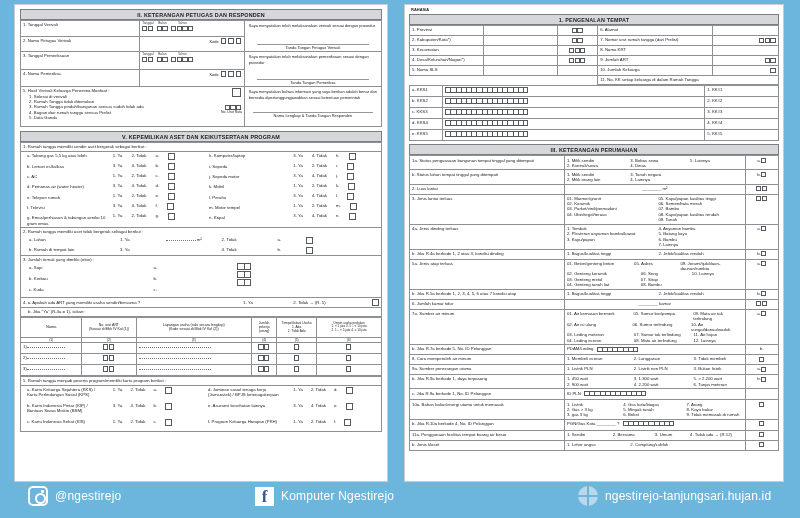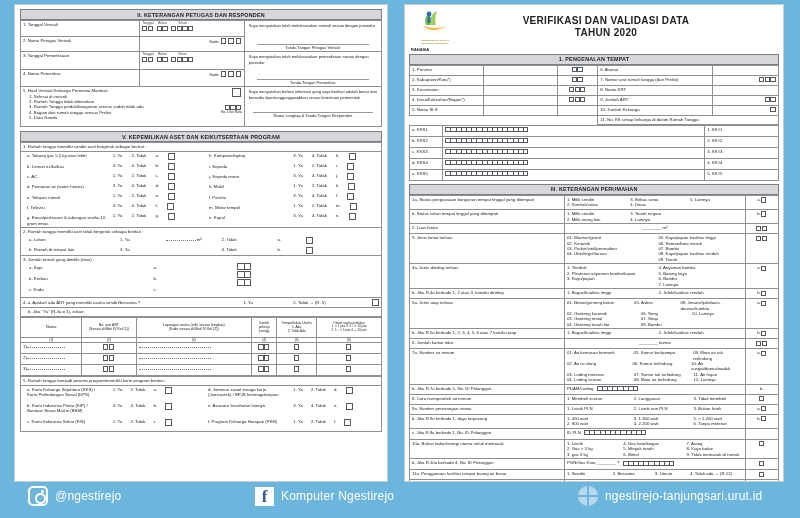--- a/index.html
+++ b/index.html
@@ -515,38 +515,20 @@
         </tr>
       </tbody>
         </table>
 
     </div>
   </div>
 
   <div class="page" id="page-right">
     <div class="inner" style="padding:2px 4px">
 
-      <div class="rhead">
-        <div class="logo-wrap">
-          <svg width="30" height="26" viewBox="0 0 30 26">
-            <path d="M6 16 C4 11 6 5 11 3 C9 8 10 13 13 16 Z" fill="#7ab648"></path>
-            <path d="M10 16 C9 10 12 4 17 2 C15 8 15 13 16 16 Z" fill="#9ecf5c"></path>
-            <circle cx="9" cy="5" r="2.4" fill="#2f6fb0"></circle>
-            <path d="M7.5 8 q1.5 -1.5 3 0 l0 6 -3 0 Z" fill="#2f6fb0"></path>
-            <path d="M3 17 q9 8 24 0 q-10 4 -24 0 Z" fill="#f4b63f"></path>
-          </svg>
-          <div class="logo-txt" style="white-space:pre-line">KEMENTERIAN SOSIAL
-REPUBLIK INDONESIA</div>
-        </div>
-        <div class="rtitle">
-          <div>VERIFIKASI DAN VALIDASI DATA</div>
-          <div>TAHUN 2020</div>
-        </div>
-        <div style="width:24px"></div>
-      </div>
       <div class="rahasia">RAHASIA</div>
 
       <div class="band">1.  PENGENALAN TEMPAT</div>
       <table class="tbl">
         <tbody>
             <tr>
           <td style="width:20%;height:10px"><span>1.</span> <span>Provinsi</span></td>
           <td style="width:20%"></td>
           <td class="ct" style="width:11%"><span class="bx sm"></span><span class="bx sm"></span></td>
           <td style="width:31%"><span>6.</span> <span>Alamat</span></td>
@@ -1019,17 +1001,17 @@
       <span class="flabel">@ngestirejo</span>
     </div>
     <div class="fitem f2">
       <span class="fb-icon">
           <span>f</span>
         </span>
       <span class="flabel">Komputer Ngestirejo</span>
     </div>
     <div class="fitem f3">
       <span class="web-icon"></span>
-      <span class="flabel">ngestirejo-tanjungsari.urut.id</span>
+      <span class="flabel">ngestirejo-tanjungsari.hujan.id</span>
     </div>
   </div>
 
 </div>
 
 </body></html>

